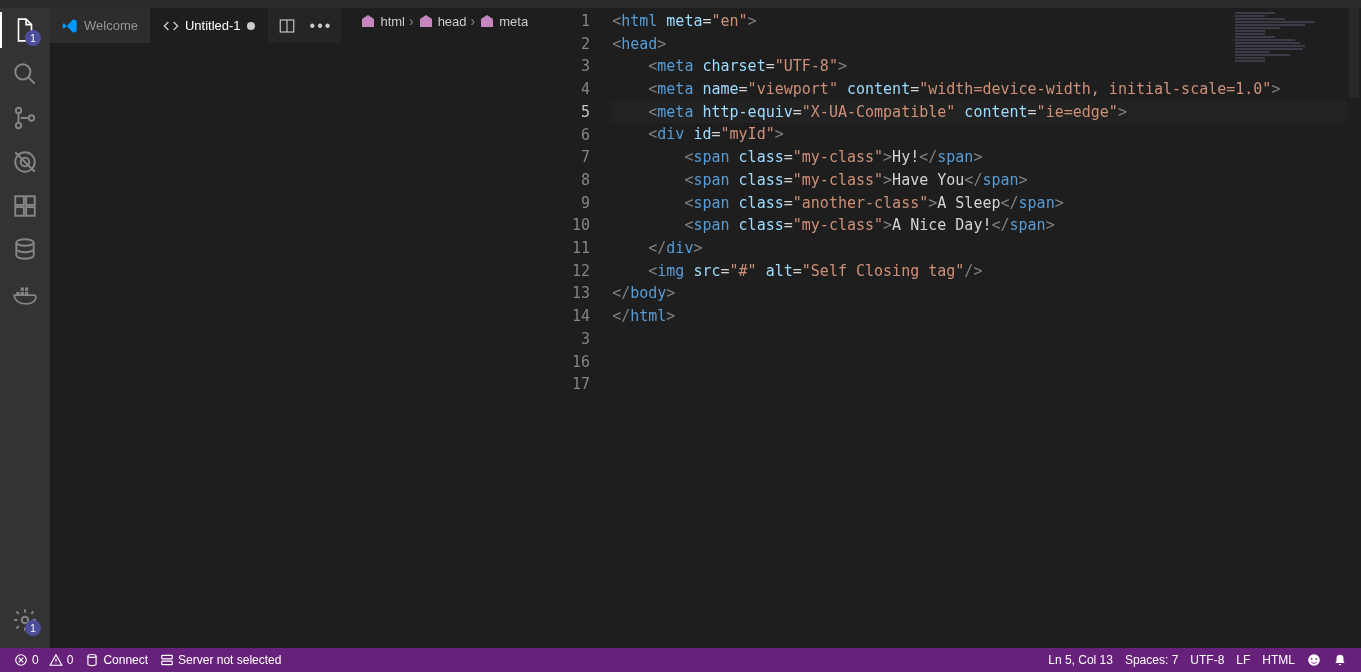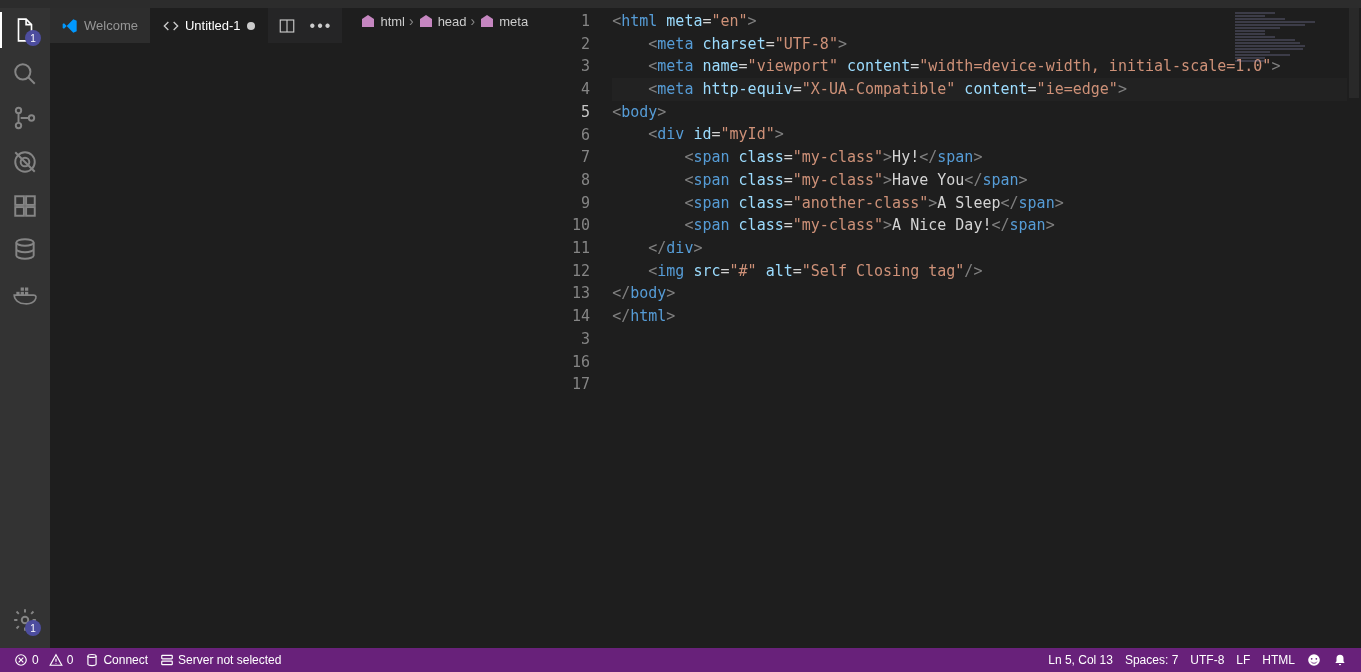--- a/index.html
+++ b/index.html
@@ -177,24 +177,24 @@
             <div>11</div>
             <div>12</div>
             <div>13</div>
             <div>14</div>
             <div>3</div>
             <div>16</div>
             <div>17</div>
         </div>
         <div class="code">
 <div class="code-line"><span class="t-punc">&lt;</span><span class="t-tag">html</span> <span class="t-attr">meta</span><span class="t-text">=</span><span class="t-str">"en"</span><span class="t-punc">&gt;</span></div>
+<div class="code-line"><span class="t-punc">&lt;</span><span class="t-tag">head</span><span class="t-punc">&gt;</span></div>
 <div class="code-line">    <span class="t-punc">&lt;</span><span class="t-tag">meta</span> <span class="t-attr">charset</span><span class="t-text">=</span><span class="t-str">"UTF-8"</span><span class="t-punc">&gt;</span></div>
 <div class="code-line">    <span class="t-punc">&lt;</span><span class="t-tag">meta</span> <span class="t-attr">name</span><span class="t-text">=</span><span class="t-str">"viewport"</span> <span class="t-attr">content</span><span class="t-text">=</span><span class="t-str">"width=device-width, initial-scale=1.0"</span><span class="t-punc">&gt;</span></div>
 <div class="code-line active">    <span class="t-punc">&lt;</span><span class="t-tag">meta</span> <span class="t-attr">http-equiv</span><span class="t-text">=</span><span class="t-str">"X-UA-Compatible"</span> <span class="t-attr">content</span><span class="t-text">=</span><span class="t-str">"ie=edge"</span><span class="t-punc">&gt;</span></div>
-<div class="code-line"><span class="t-punc">&lt;</span><span class="t-tag">body</span><span class="t-punc">&gt;</span></div>
 <div class="code-line">    <span class="t-punc">&lt;</span><span class="t-tag">div</span> <span class="t-attr">id</span><span class="t-text">=</span><span class="t-str">"myId"</span><span class="t-punc">&gt;</span></div>
 <div class="code-line">        <span class="t-punc">&lt;</span><span class="t-tag">span</span> <span class="t-attr">class</span><span class="t-text">=</span><span class="t-str">"my-class"</span><span class="t-punc">&gt;</span><span class="t-text">Hy!</span><span class="t-punc">&lt;/</span><span class="t-tag">span</span><span class="t-punc">&gt;</span></div>
 <div class="code-line">        <span class="t-punc">&lt;</span><span class="t-tag">span</span> <span class="t-attr">class</span><span class="t-text">=</span><span class="t-str">"my-class"</span><span class="t-punc">&gt;</span><span class="t-text">Have You</span><span class="t-punc">&lt;/</span><span class="t-tag">span</span><span class="t-punc">&gt;</span></div>
 <div class="code-line">        <span class="t-punc">&lt;</span><span class="t-tag">span</span> <span class="t-attr">class</span><span class="t-text">=</span><span class="t-str">"another-class"</span><span class="t-punc">&gt;</span><span class="t-text">A Sleep</span><span class="t-punc">&lt;/</span><span class="t-tag">span</span><span class="t-punc">&gt;</span></div>
 <div class="code-line">        <span class="t-punc">&lt;</span><span class="t-tag">span</span> <span class="t-attr">class</span><span class="t-text">=</span><span class="t-str">"my-class"</span><span class="t-punc">&gt;</span><span class="t-text">A Nice Day!</span><span class="t-punc">&lt;/</span><span class="t-tag">span</span><span class="t-punc">&gt;</span></div>
 <div class="code-line">    <span class="t-punc">&lt;/</span><span class="t-tag">div</span><span class="t-punc">&gt;</span></div>
 <div class="code-line">    <span class="t-punc">&lt;</span><span class="t-tag">img</span> <span class="t-attr">src</span><span class="t-text">=</span><span class="t-str">"#"</span> <span class="t-attr">alt</span><span class="t-text">=</span><span class="t-str">"Self Closing tag"</span><span class="t-punc">/&gt;</span></div>
 <div class="code-line"><span class="t-punc">&lt;/</span><span class="t-tag">body</span><span class="t-punc">&gt;</span></div>
 <div class="code-line"><span class="t-punc">&lt;/</span><span class="t-tag">html</span><span class="t-punc">&gt;</span></div>
         </div>

